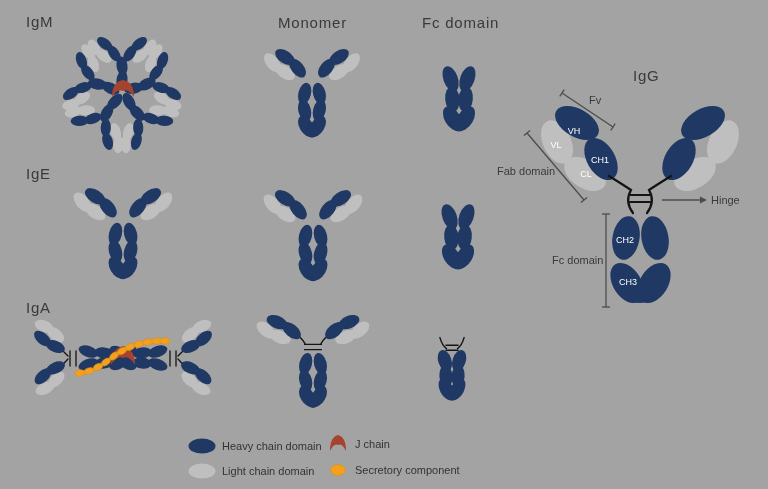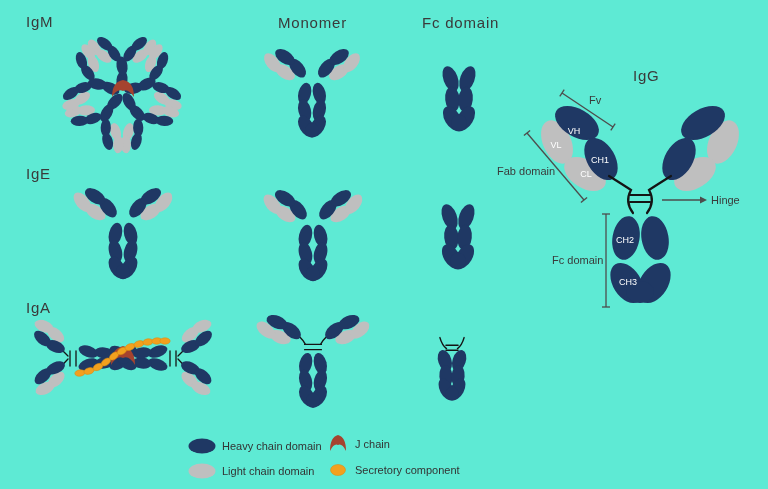--- a/index.html
+++ b/index.html
@@ -1,16 +1,16 @@
 <!DOCTYPE html>
 <html><head>
 <meta charset="utf-8">
 <style>
   html,body{margin:0;padding:0;background:#fff;}
-  #stage{position:relative;width:768px;height:489px;background:#5eead4;overflow:hidden;
+  #stage{position:relative;width:768px;height:489px;background:#a3a3a3;overflow:hidden;
          font-family:"Liberation Sans",sans-serif;}
   svg{display:block}
   .hc{fill:#1f3864;}
   .lc{fill:#bfbfbf;}
   .jc{fill:#a5432f;}
   .sc{fill:#f2a01e;stroke:#d8890f;stroke-width:0.5;}
   .ln{stroke:#141414;stroke-width:2.2;fill:none;stroke-linecap:round;}
   .lnt{stroke:#141414;stroke-width:1.3;fill:none;stroke-linecap:round;}
   .ms{stroke:#4d4d4d;stroke-width:1.3;fill:none;}
   text{font-family:"Liberation Sans",sans-serif;}

